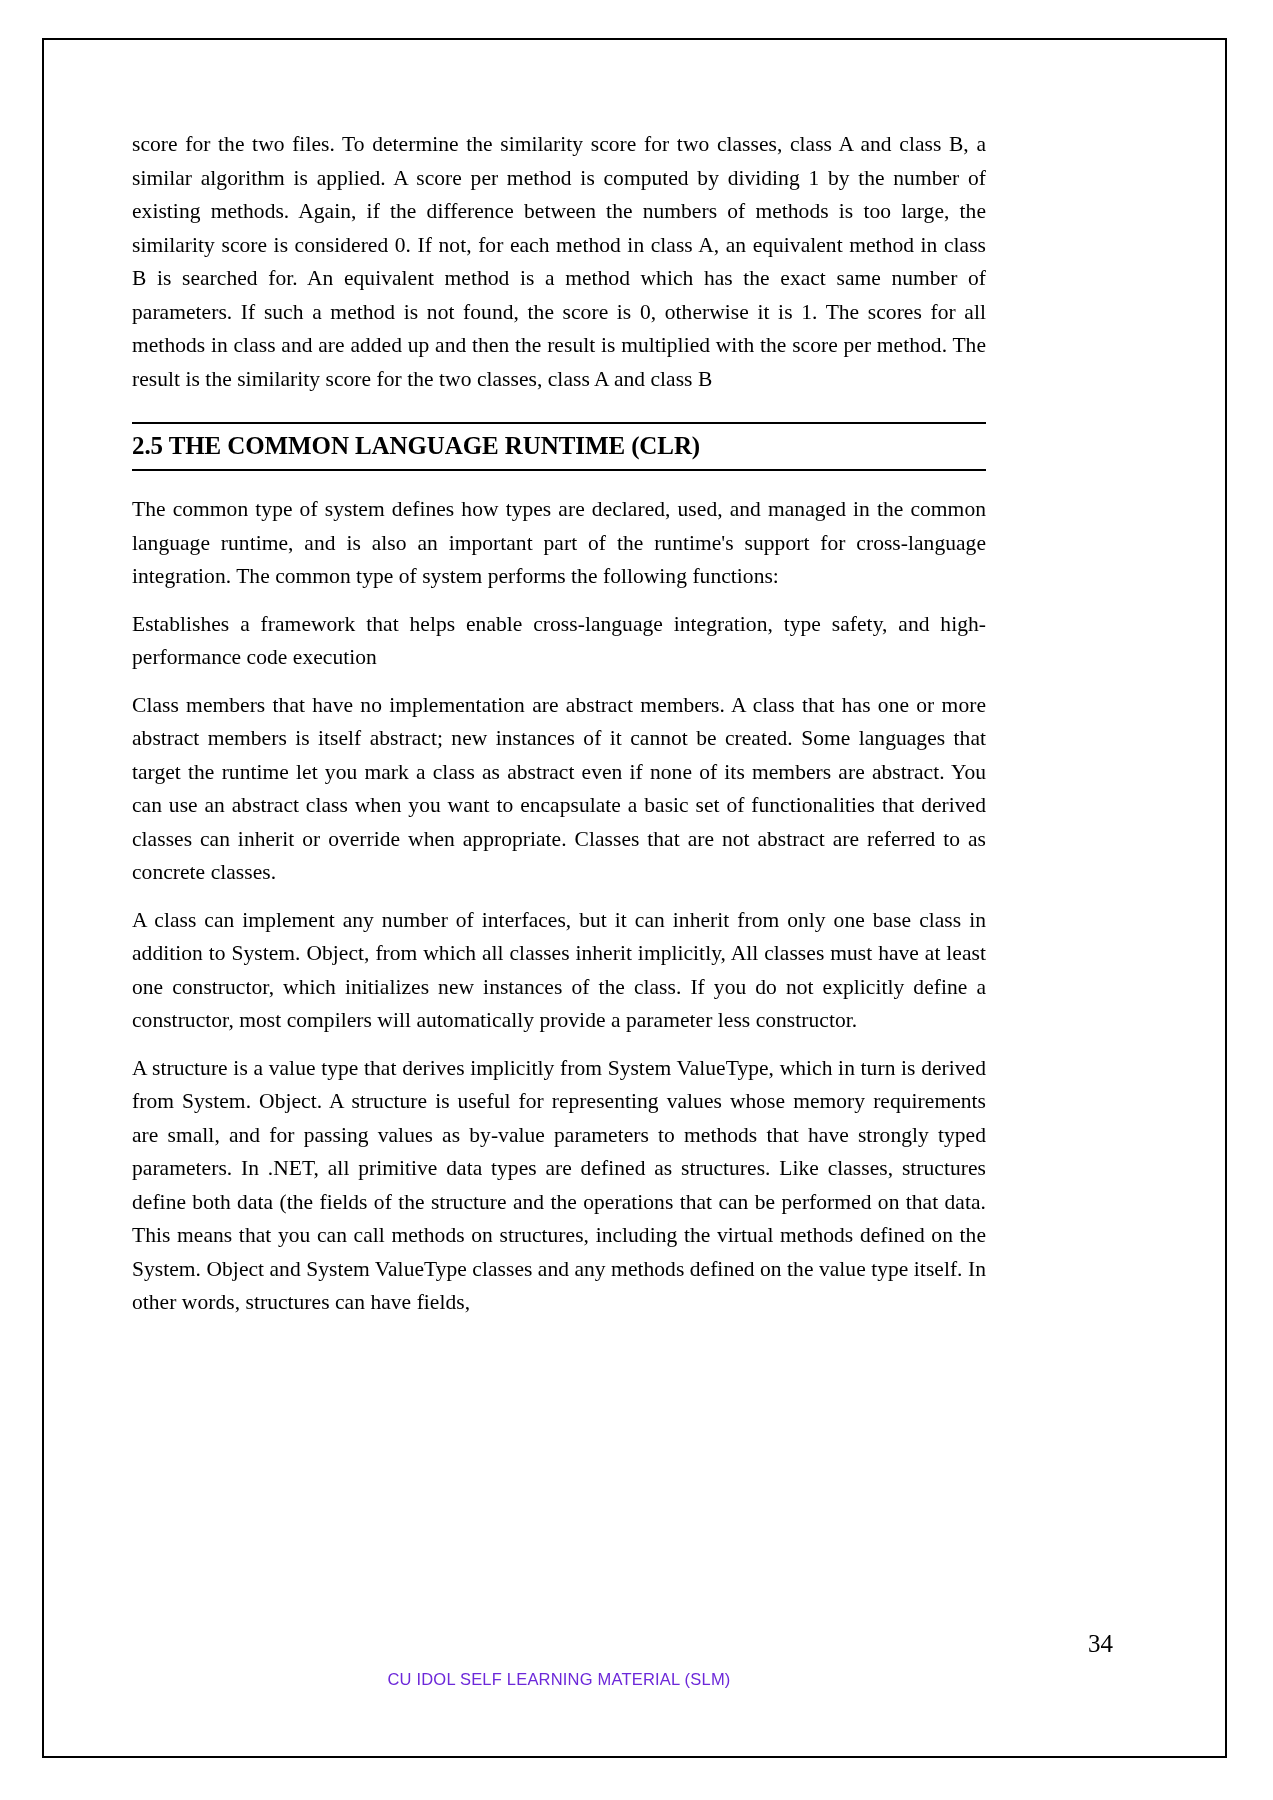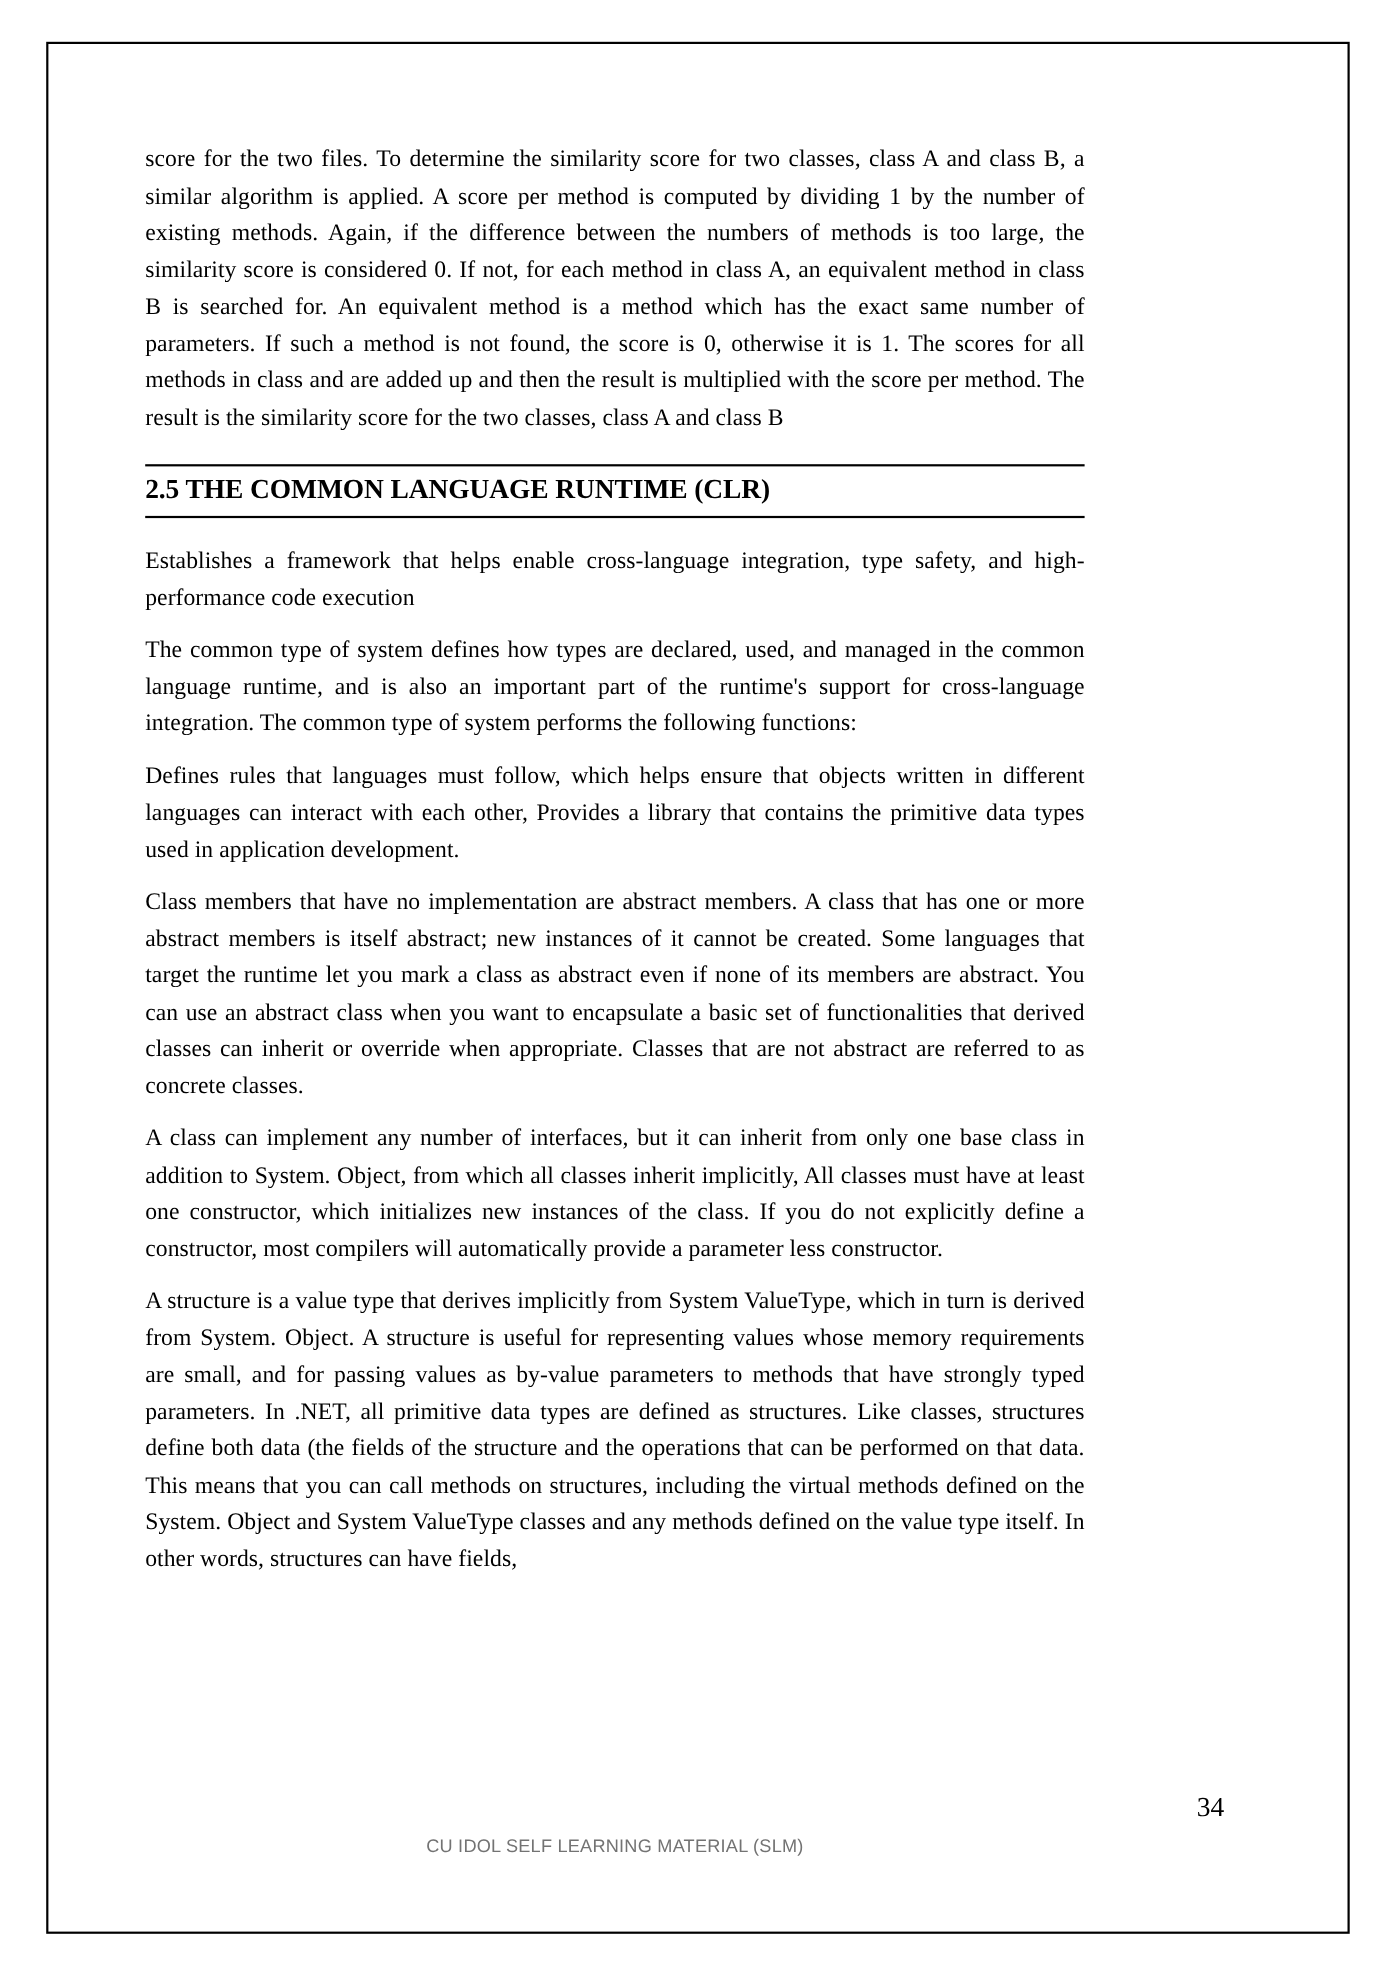--- a/index.html
+++ b/index.html
@@ -70,21 +70,21 @@
     position: absolute;
     left: 88px;
     width: 854px;
     top: 1630px;
     text-align: center;
   }
   .footer .footer-text {
     font-family: "Liberation Sans", "DejaVu Sans", sans-serif;
     font-size: 16.5px;
     letter-spacing: 0.2px;
-    color: #737373;
+    color: #6d28d9;
   }
   .page-number {
     position: absolute;
     right: 112px;
     top: 1590px;
     font-size: 25px;
     line-height: 28px;
     font-family: "Liberation Serif", "DejaVu Serif", serif;
   }
 </style>
@@ -94,26 +94,25 @@
 <div class="page-frame">
 
   <div class="content">
 
     <p class="body-text">score for the two files. To determine the similarity score for two classes, class A and class B, a similar algorithm is applied. A score per method is computed by dividing 1 by the number of existing methods. Again, if the difference between the numbers of methods is too large, the similarity score is considered 0. If not, for each method in class A, an equivalent method in class B is searched for. An equivalent method is a method which has the exact same number of parameters. If such a method is not found, the score is 0, otherwise it is 1. The scores for all methods in class and are added up and then the result is multiplied with the score per method. The result is the similarity score for the two classes, class A and class B</p>
 
     <div class="section-heading">
       <h2>2.5 THE COMMON LANGUAGE RUNTIME (CLR)</h2>
     </div>
 
+    <p class="body-text">The common type of system defines how types are declared, used, and managed in the common language runtime, and is also an important part of the runtime's support for cross-language integration. The common type of system performs the following functions:</p>
+
     <p class="body-text">Establishes a framework that helps enable cross-language integration, type safety, and high-performance code execution</p>
 
-    <p class="body-text">The common type of system defines how types are declared, used, and managed in the common language runtime, and is also an important part of the runtime's support for cross-language integration. The common type of system performs the following functions:</p>
 
-
-    <p class="body-text">Defines rules that languages must follow, which helps ensure that objects written in different languages can interact with each other, Provides a library that contains the primitive data types used in application development.</p>
 
     <p class="body-text">Class members that have no implementation are abstract members. A class that has one or more abstract members is itself abstract; new instances of it cannot be created. Some languages that target the runtime let you mark a class as abstract even if none of its members are abstract. You can use an abstract class when you want to encapsulate a basic set of functionalities that derived classes can inherit or override when appropriate. Classes that are not abstract are referred to as concrete classes.</p>
 
     <p class="body-text">A class can implement any number of interfaces, but it can inherit from only one base class in addition to System. Object, from which all classes inherit implicitly, All classes must have at least one constructor, which initializes new instances of the class. If you do not explicitly define a constructor, most compilers will automatically provide a parameter less constructor.</p>
 
     <p class="body-text">A structure is a value type that derives implicitly from System ValueType, which in turn is derived from System. Object. A structure is useful for representing values whose memory requirements are small, and for passing values as by-value parameters to methods that have strongly typed parameters. In .NET, all primitive data types are defined as structures. Like classes, structures define both data (the fields of the structure and the operations that can be performed on that data. This means that you can call methods on structures, including the virtual methods defined on the System. Object and System ValueType classes and any methods defined on the value type itself. In other words, structures can have fields,</p>
 
   </div>
 
   <div class="page-number">34</div>

